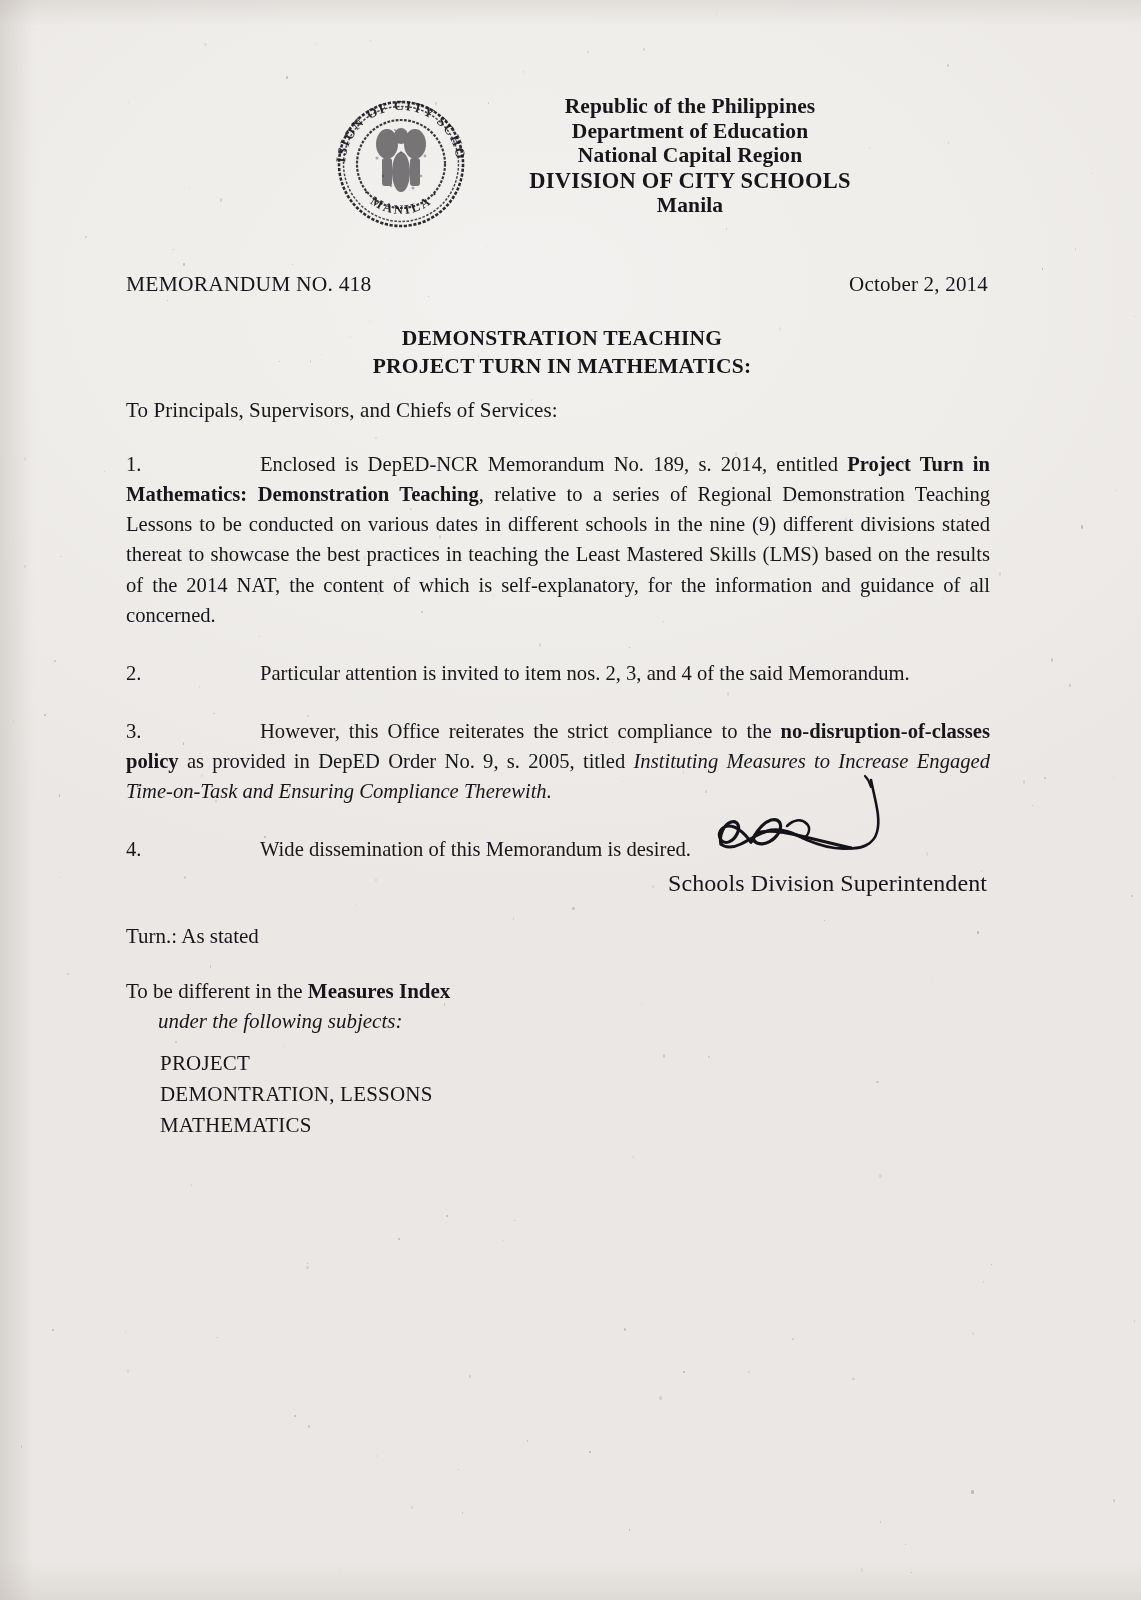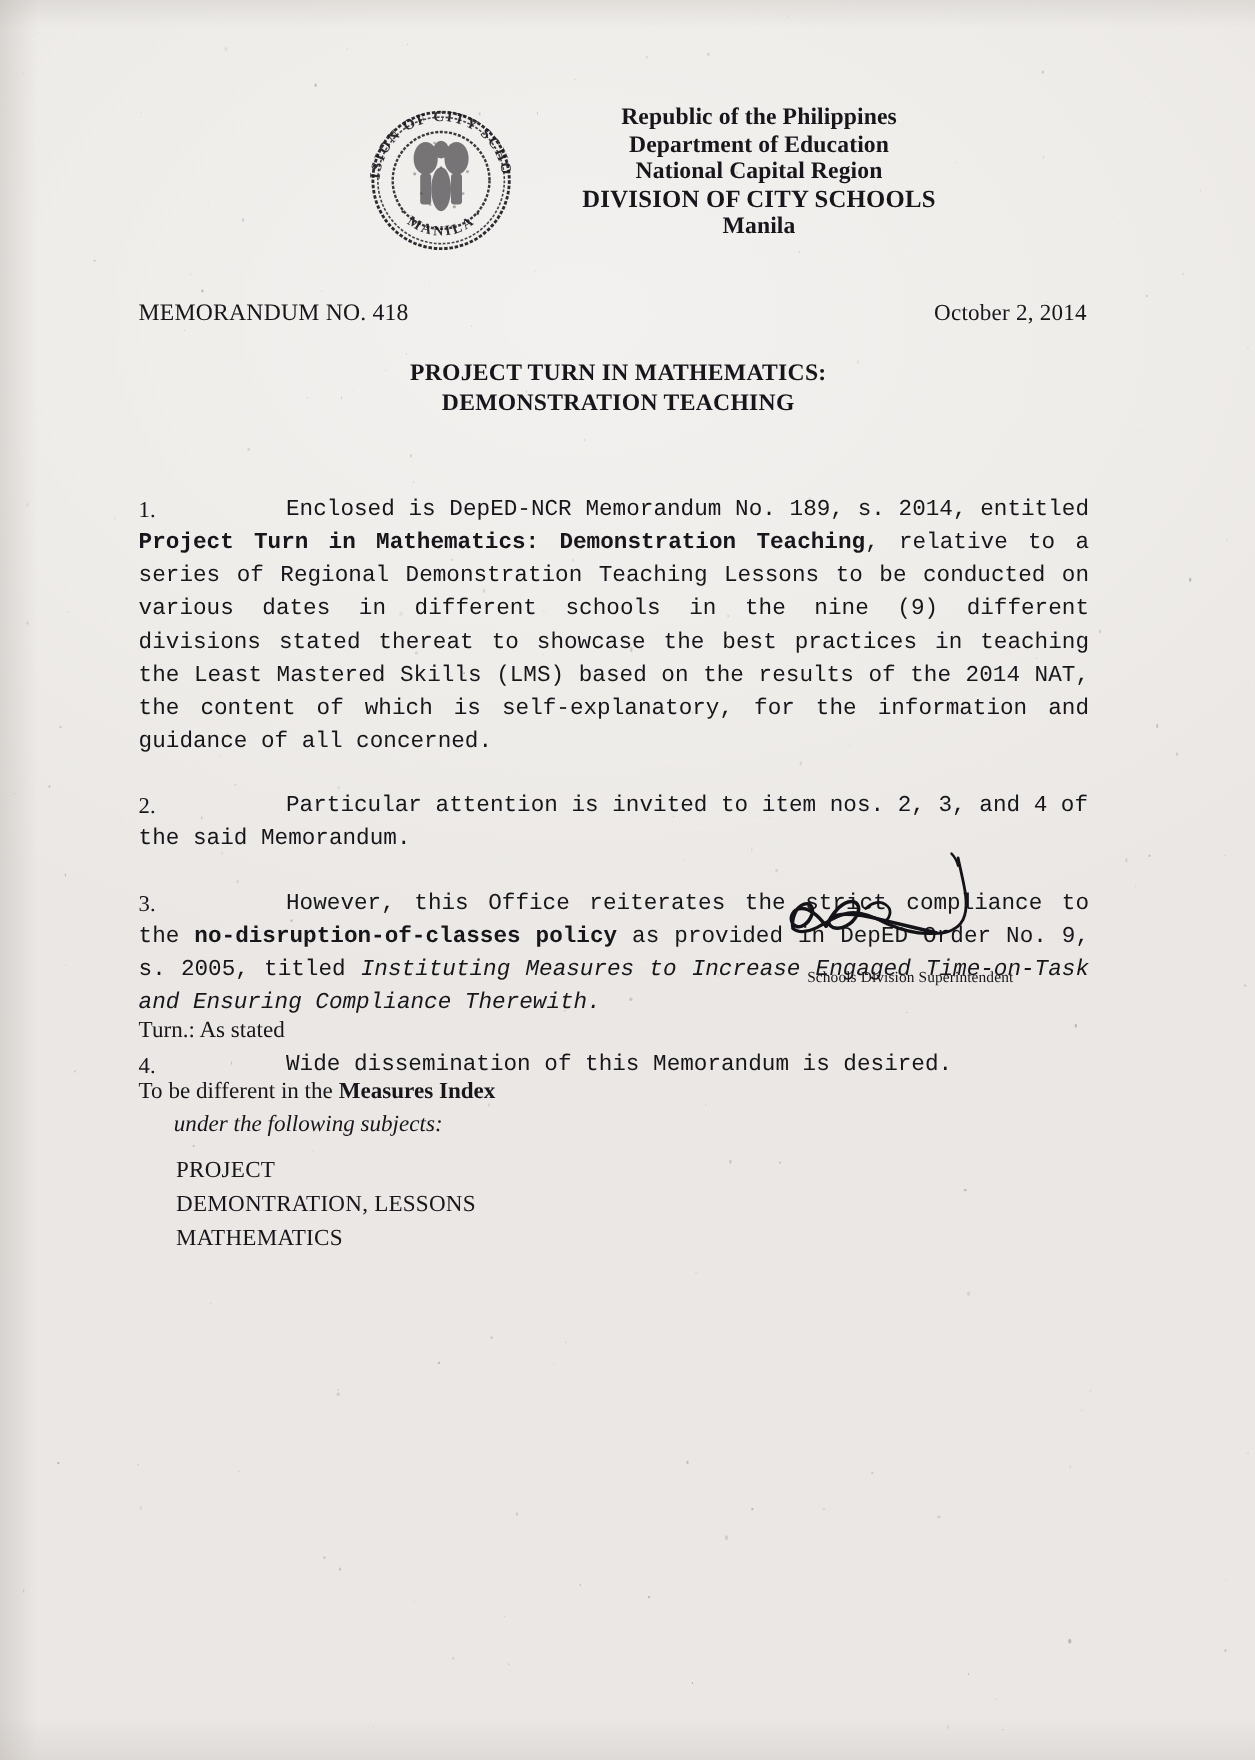--- a/index.html
+++ b/index.html
@@ -159,21 +159,20 @@
   }
   .para-num {
     position: absolute;
     left: 0;
     top: 0;
     font-size: 20.6px;
   }
   .para-text {
     display: block;
     text-indent: 134px;
-    font-family: Liberation Mono, monospace;
   }
   .para b { font-weight: 700; }
   .para i { font-style: italic; }
 
   #para-1 { margin-bottom: 28px; }
   #para-2 { margin-bottom: 28px; }
   #para-3 { margin-bottom: 27px; }
   #para-4 { margin-bottom: 0; }
   #para-2 .para-text,
   #para-4 .para-text { text-align: left; }
@@ -194,23 +193,23 @@
     position: absolute;
     left: 20px;
     top: -4px;
   }
   #signatory-name {
     font-size: 21px;
     letter-spacing: .3px;
     white-space: nowrap;
   }
   #signatory-title {
-    font-size: 14px;
+    font-size: 24px;
     letter-spacing: .1px;
-    margin-top: 18px;
+    margin-top: 6px;
     white-space: nowrap;
   }
 
   
   #enclosure {
     position: absolute;
     left: 126px;
     top: 924px;
     font-size: 21px;
   }
@@ -476,24 +475,25 @@
       <div class="lh-line">Manila</div>
     </div>
   </div>
 
   <div id="memo-line">
     <div id="memo-number">MEMORANDUM NO. 418</div>
     <div id="memo-date">October 2,  2014</div>
   </div>
 
   <div id="subject-title">
+    <div>DEMONSTRATION TEACHING</div>
     <div>PROJECT TURN IN MATHEMATICS:</div>
-    <div>DEMONSTRATION TEACHING</div>
-  </div>
-
+  </div>
+
+  <div id="salutation">To  Principals, Supervisors, and Chiefs of Services:</div>
 
   <div id="body">
 
     <div class="para" id="para-1">
       <span class="para-num">1.</span>
       <span class="para-text"><span>Enclosed is DepED-NCR Memorandum No. 189, s. 2014, entitled </span><b>Project Turn in Mathematics: Demonstration Teaching</b><span>, relative to a series of Regional Demonstration Teaching Lessons to be conducted on various dates in different schools in the nine (9) different divisions stated thereat to showcase the best practices in teaching the Least Mastered Skills (LMS) based on the results of the 2014 NAT, the content of which is self-explanatory, for the information and guidance of all concerned.</span></span>
     </div>
 
     <div class="para" id="para-2">
       <span class="para-num">2.</span>

